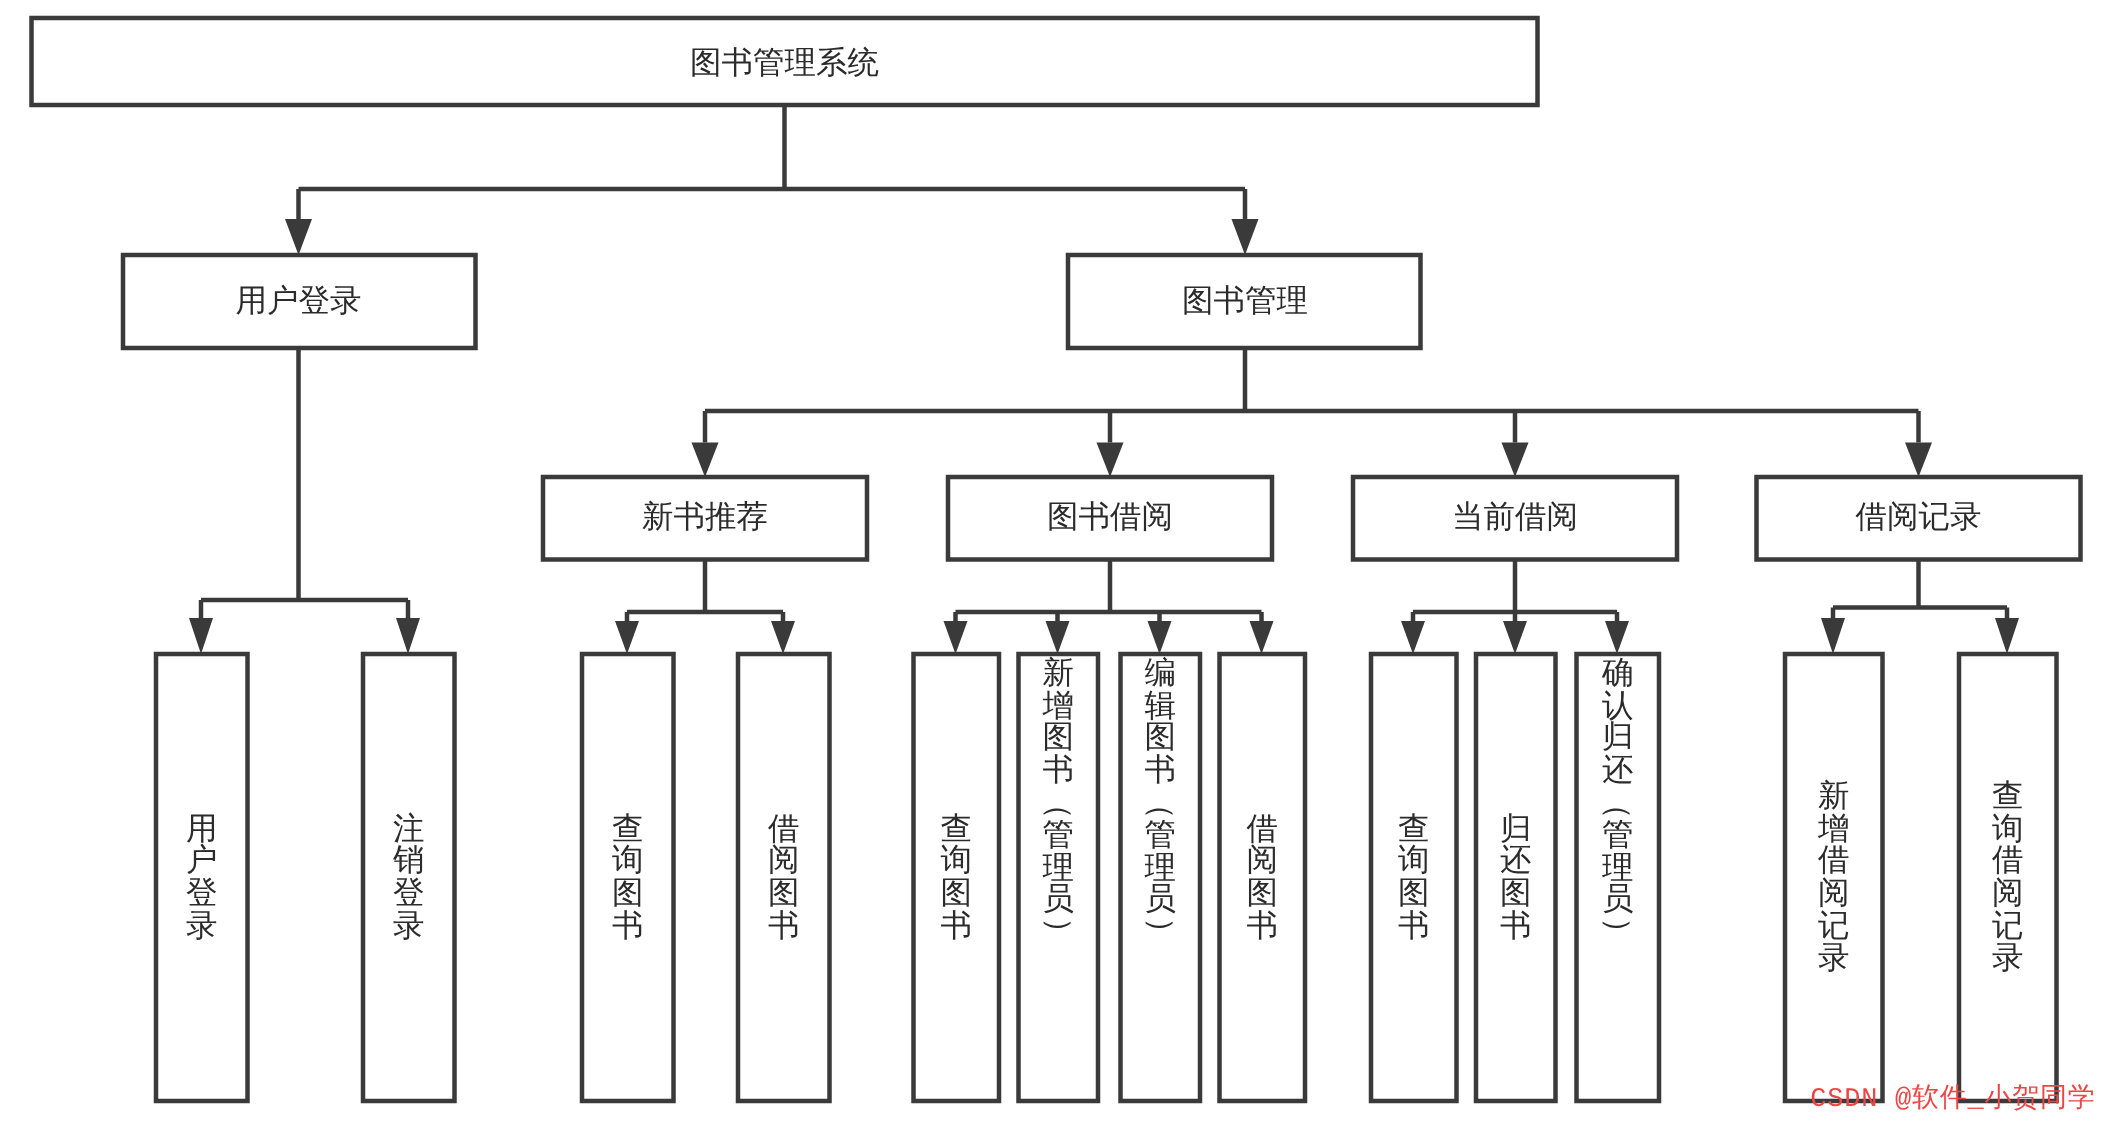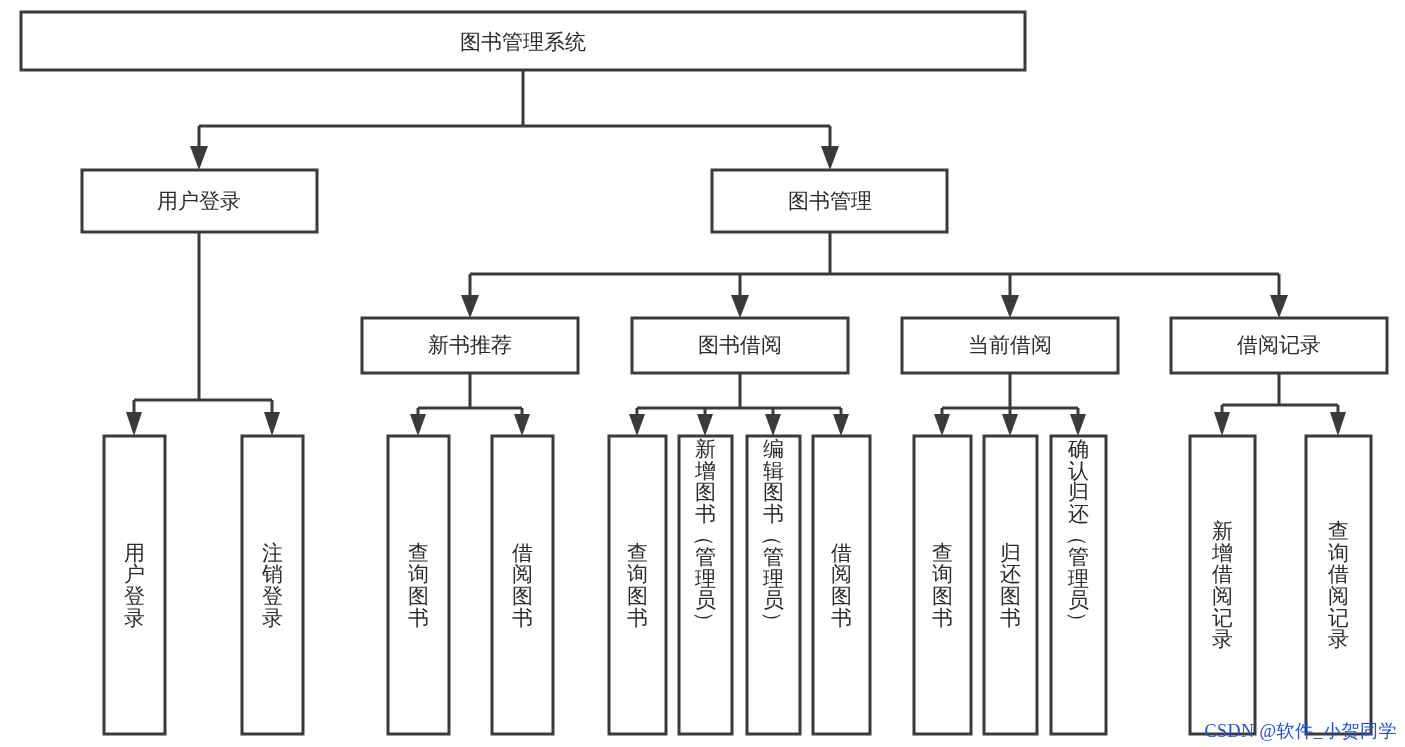--- a/index.html
+++ b/index.html
@@ -63,23 +63,23 @@
     pointer-events: none;
     text-align: center;
   }
   .vert-text-wrap span.glyph {
     display: block;
   }
   .watermark {
     position: absolute;
     right: 8px;
     bottom: 4px;
-    font-family: Liberation Serif, serif;
+    font-family: Liberation Mono, monospace;
     font-size: 18px;
-    color: #1d4ed8;
+    color: #ef4444;
     white-space: nowrap;
     letter-spacing: 0.5px;
   }
 </style>
 </head>
 <body>
 
 <div id="diagram-root">
 
   <svg class="diagram-canvas" viewBox="0 0 1405 747">

